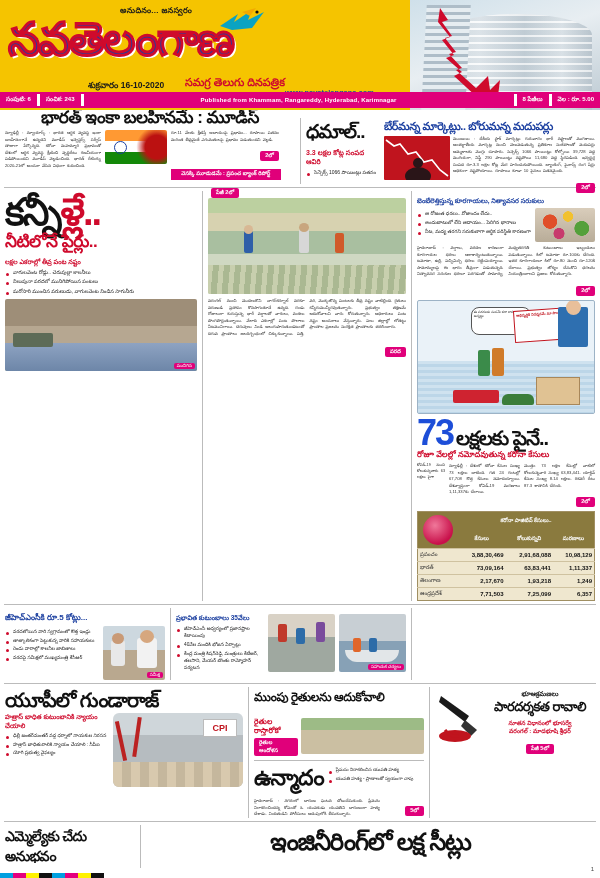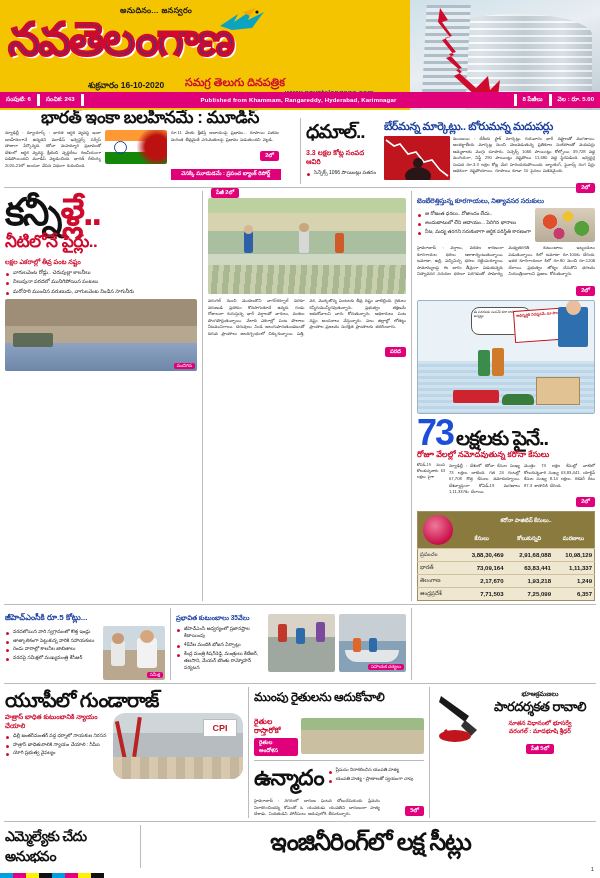--- a/index.html
+++ b/index.html
@@ -410,21 +410,21 @@
       <div class="h-up">యూపీలో గుండారాజ్</div>
       <div style="display:flex;gap:4px;margin-top:3px">
         <div style="width:104px">
           <div style="font-size:6.5px;font-weight:bold;color:#cf0a2c;line-height:1.3">హత్రాస్ బాధిత కుటుంబానికి న్యాయం చేయాలి</div>
           <ul class="bullets">
             <li style="font-size:4.8px">ఢిల్లీ జంతర్‌మంతర్ వద్ద ధర్నాలో నాయకుల నిరసన</li>
             <li style="font-size:4.8px">హత్రాస్ బాధితురాలికి న్యాయం చేయాలి : సీపీఐ</li>
             <li style="font-size:4.8px">యోగి ప్రభుత్వ వైఫల్యం</li>
           </ul>
         </div>
-        <div class="photo" style="flex:1;height:66px;border-radius:12px;
+        <div class="photo" style="flex:1;height:74px;border-radius:6px;
              background:linear-gradient(180deg,#cfd6da 0 30%,#b6bcc0 30% 100%)">
           <div style="position:absolute;right:6px;top:6px;width:32px;height:16px;background:#fff;border:1px solid #bbb;
                color:#c0141e;font-weight:bold;font-size:9px;text-align:center;line-height:16px">CPI</div>
           <div style="position:absolute;left:6px;top:8px;width:4px;height:40px;background:#b22;transform:rotate(-12deg)"></div>
           <div style="position:absolute;left:22px;top:4px;width:4px;height:40px;background:#b22;transform:rotate(8deg)"></div>
           <div style="position:absolute;left:0;right:0;bottom:0;height:34%;
                background:repeating-linear-gradient(90deg,#d8c9ae 0 9px,#c5b79d 9px 18px)"></div>
         </div>
       </div>
     </div>

